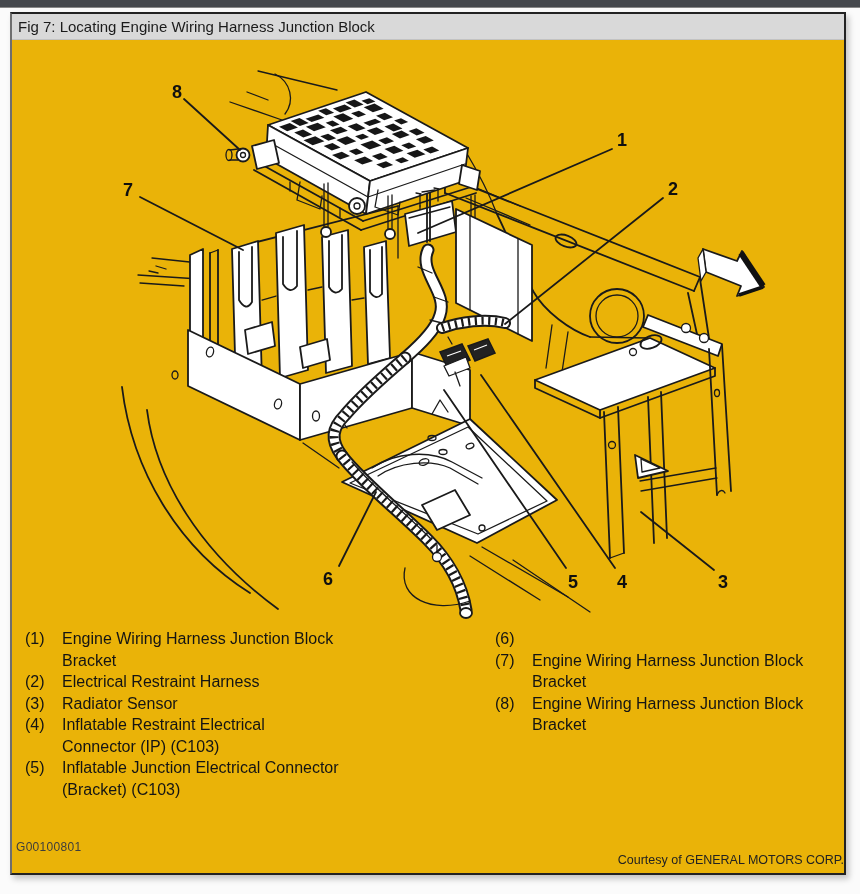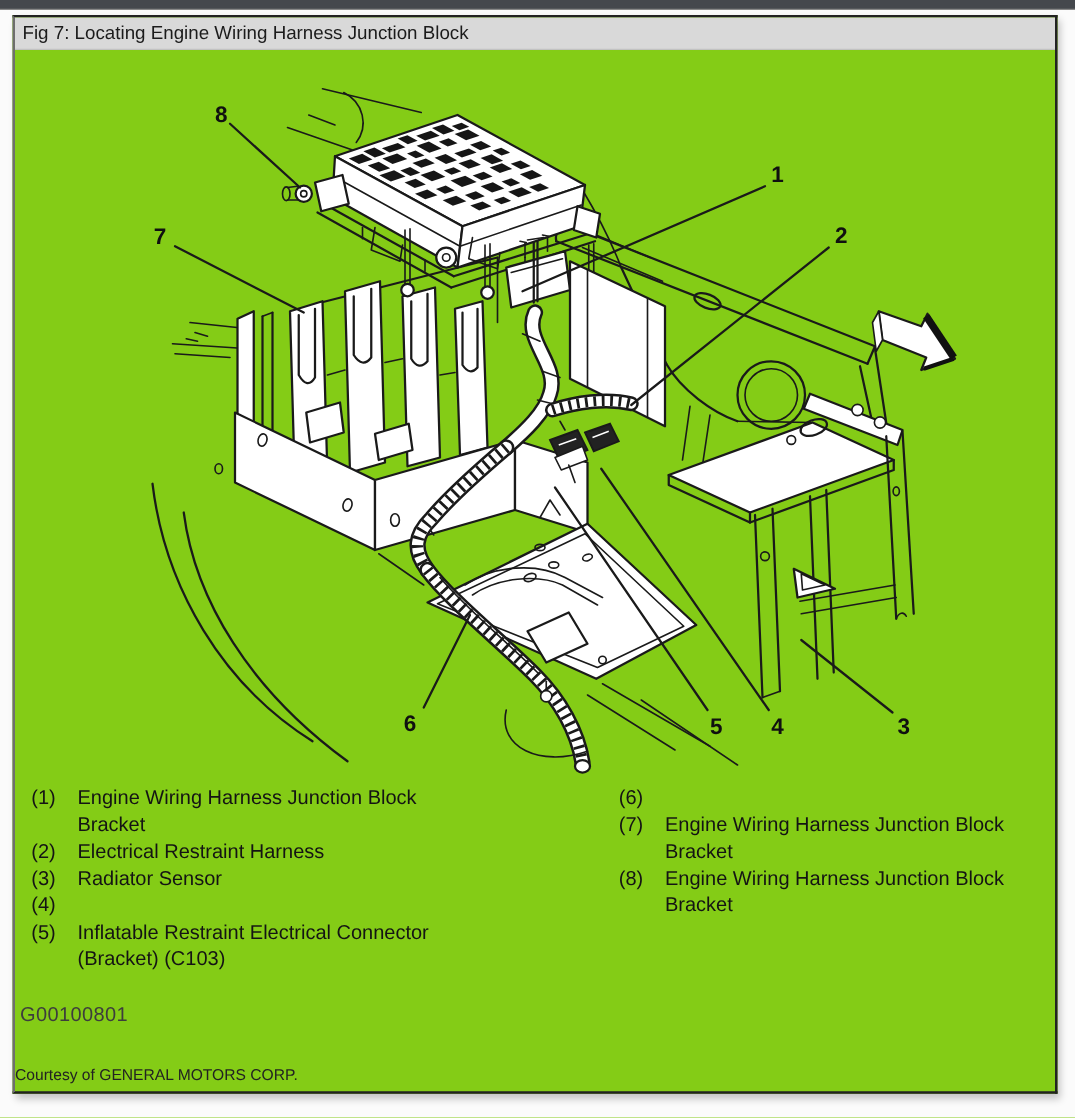--- a/index.html
+++ b/index.html
@@ -7,21 +7,21 @@
     width:860px;height:894px;position:relative;
     background:#fbfbfb;overflow:hidden;
     font-family:"Liberation Sans", sans-serif;
   }
   .top-strip{
     position:absolute;left:0;top:0;width:860px;height:7px;
     background:#45484d;border-bottom:1px solid #888;
   }
   .fig-box{
     position:absolute;left:10px;top:12px;width:832px;height:859px;
-    background:#84cc16;border:2px solid #222;border-left-color:#6e6e6e;
+    background:#eab308;border:2px solid #222;border-left-color:#6e6e6e;
     box-shadow:3px 4px 6px rgba(0,0,0,.22);
     text-decoration:underline;
   }
   .title-bar{
     position:absolute;left:0;top:0;width:100%;height:26px;
     background:#d9d9d9;border-bottom:1px solid #c2c2c2;
     font-size:15px;color:#1b1b1b;line-height:26px;
     padding-left:6px;box-sizing:border-box;white-space:nowrap;
   }
   .diagram{
@@ -34,25 +34,25 @@
   .bf{fill:#161616;stroke:none;}
   .conum{font:bold 18px "Liberation Sans", sans-serif;fill:#101010;text-anchor:middle;}
   
   .legend-col{position:absolute;font-size:16px;line-height:21.5px;color:#141414;}
   .legend-left{left:13px;top:614px;width:420px;}
   .legend-right{left:483px;top:614px;width:345px;}
   .lrow{display:flex;}
   .lnum{flex:none;width:37px;}
   .ltxt{flex:1;}
   .fig-id{
-    position:absolute;left:4px;top:790px;font-size:16px;color:#3d3d3d;
+    position:absolute;left:4px;top:826px;font-size:12px;color:#3d3d3d;
     letter-spacing:.3px;
   }
   .credit{
-    position:absolute;left:0;top:839px;width:100%;text-align:left;
+    position:absolute;left:0;top:839px;width:100%;text-align:right;
     font-size:12.5px;color:#222;
   }
 </style>
 </head>
 <body>
 
 <div class="top-strip"></div>
 
 <div class="fig-box">
   <div class="title-bar">
@@ -348,26 +348,28 @@
       </div>
       <div class="lrow">
         <span class="lnum">(3)</span>
         <span class="ltxt">
           <div>Radiator Sensor</div>
         </span>
       </div>
       <div class="lrow">
         <span class="lnum">(4)</span>
         <span class="ltxt">
+          <div>Inflatable Restraint Electrical</div>
+          <div>Connector (IP) (C103)</div>
         </span>
       </div>
       <div class="lrow">
         <span class="lnum">(5)</span>
         <span class="ltxt">
-          <div>Inflatable Restraint Electrical Connector</div>
+          <div>Inflatable Junction Electrical Connector</div>
           <div>(Bracket) (C103)</div>
         </span>
       </div>
     </div>
   <div class="legend-col legend-right">
       <div class="lrow">
         <span class="lnum">(6)</span>
       </div>
       <div class="lrow">
         <span class="lnum">(7)</span>

